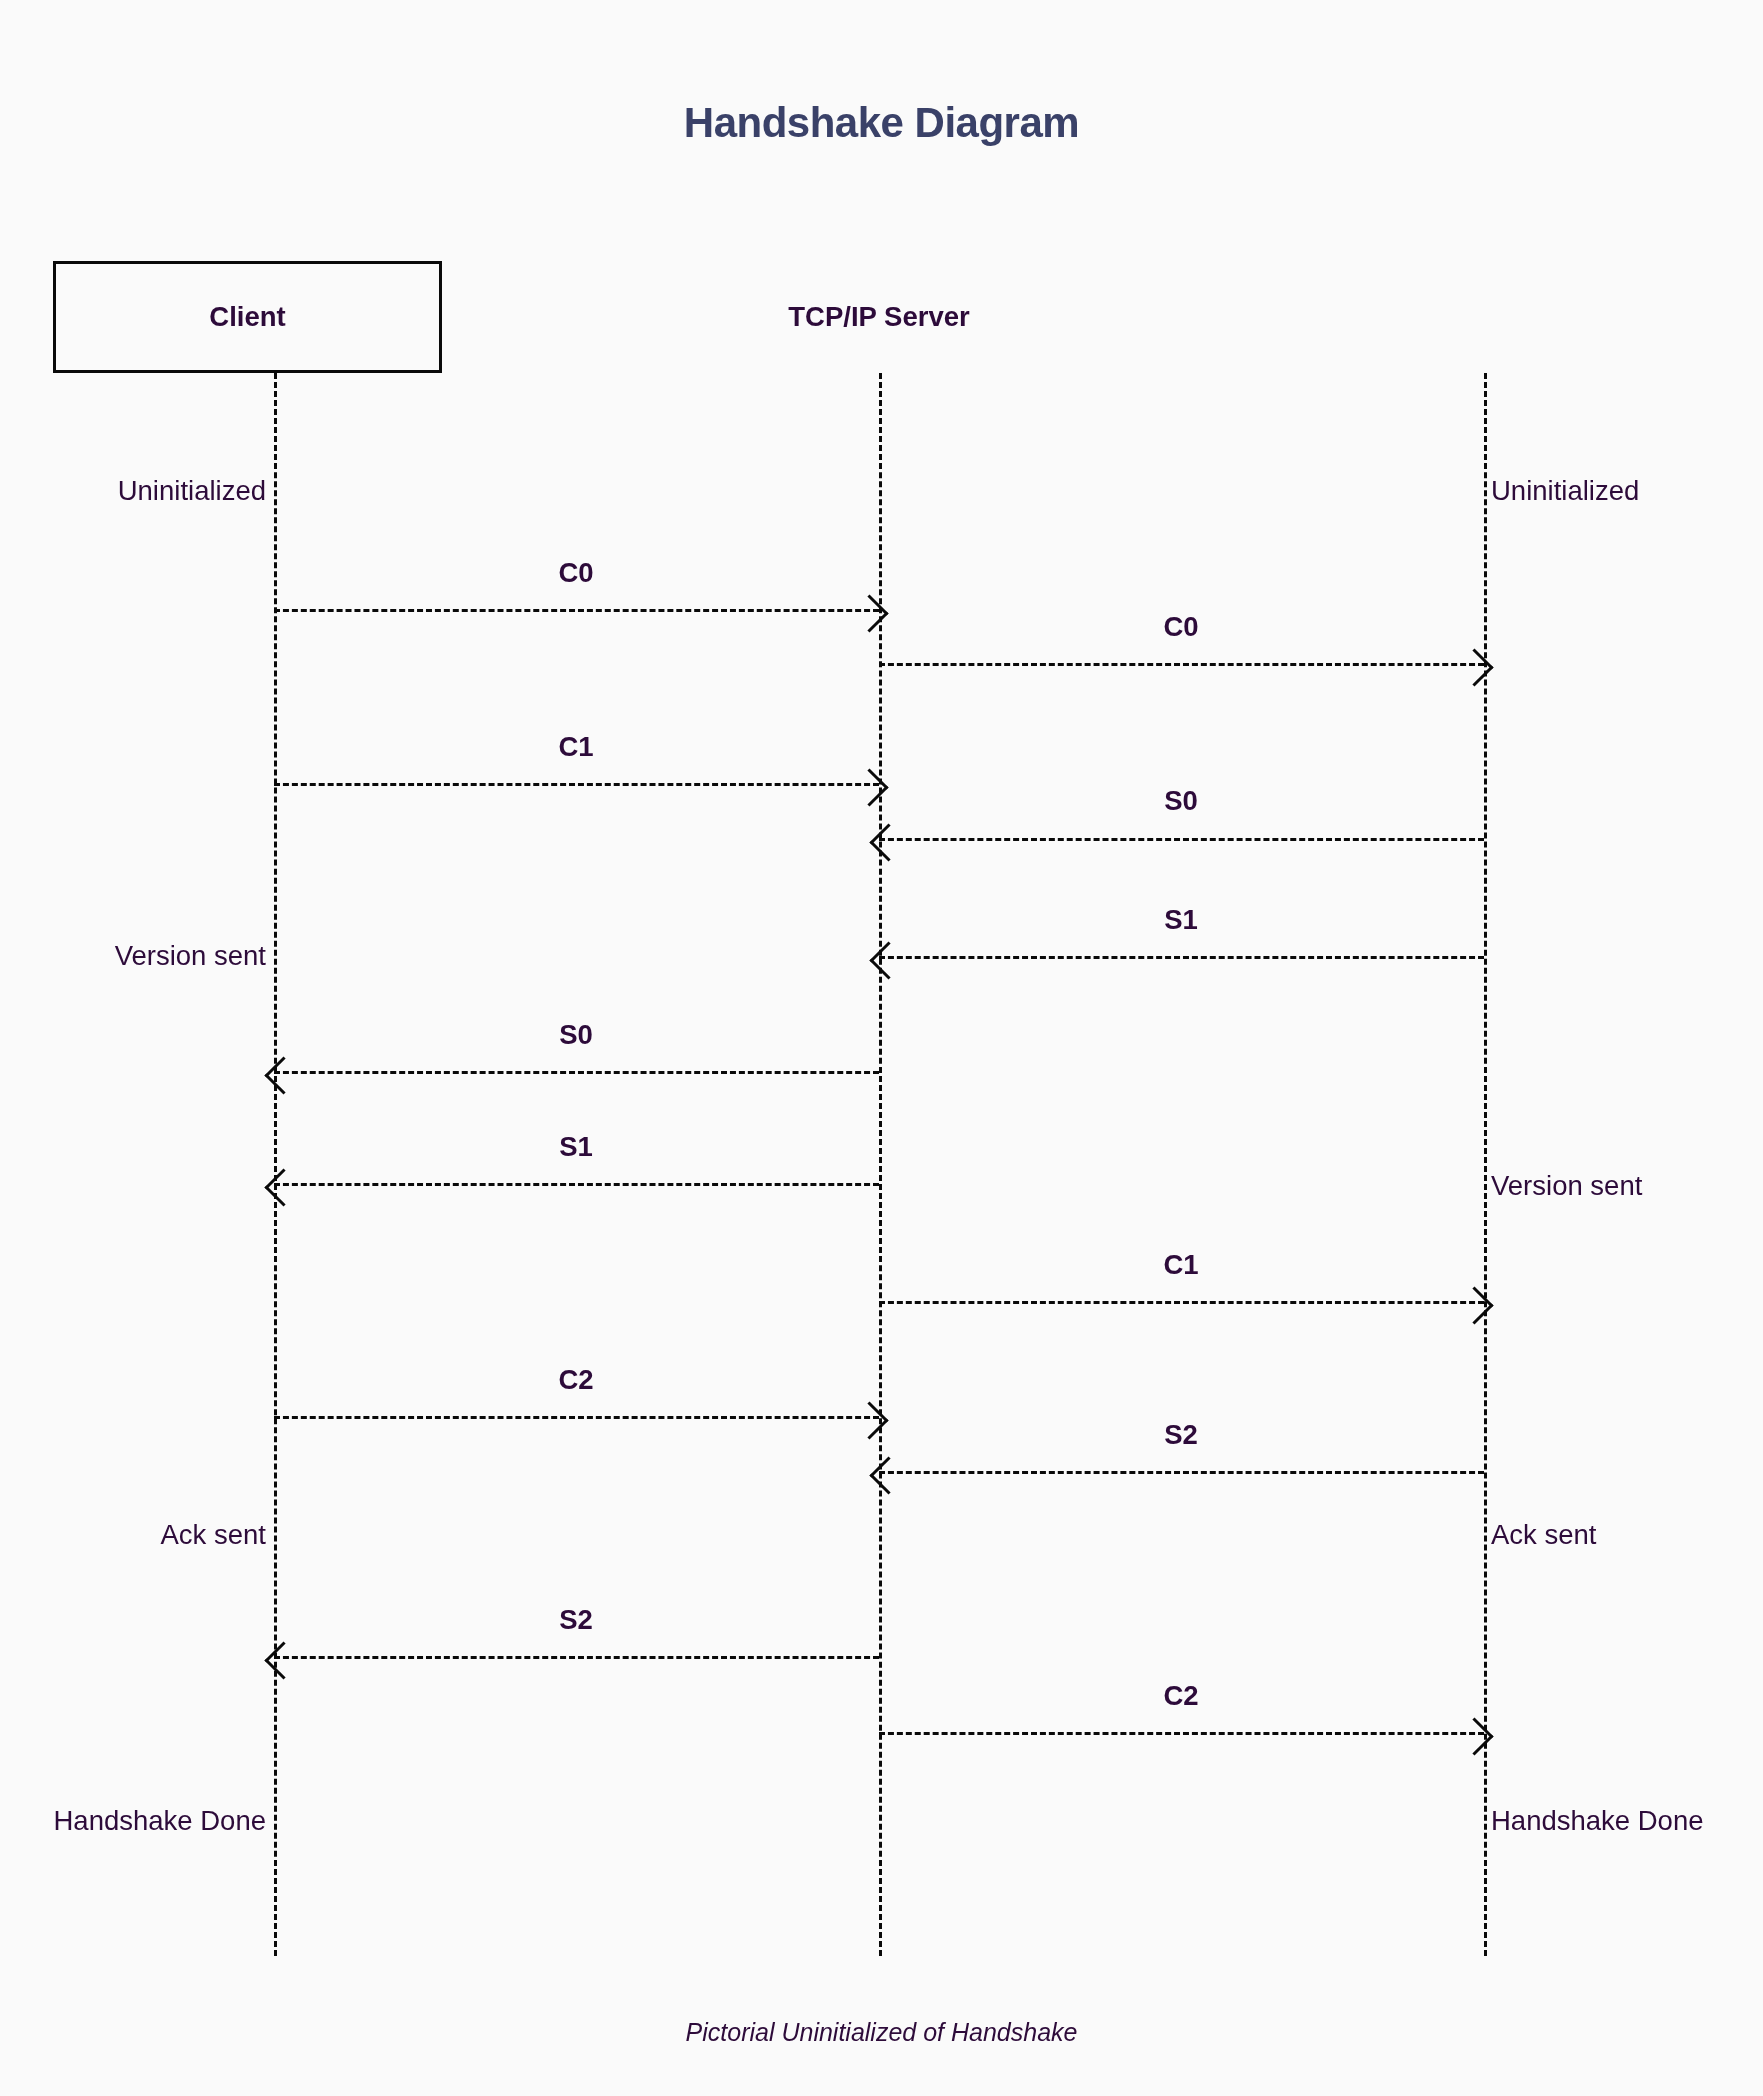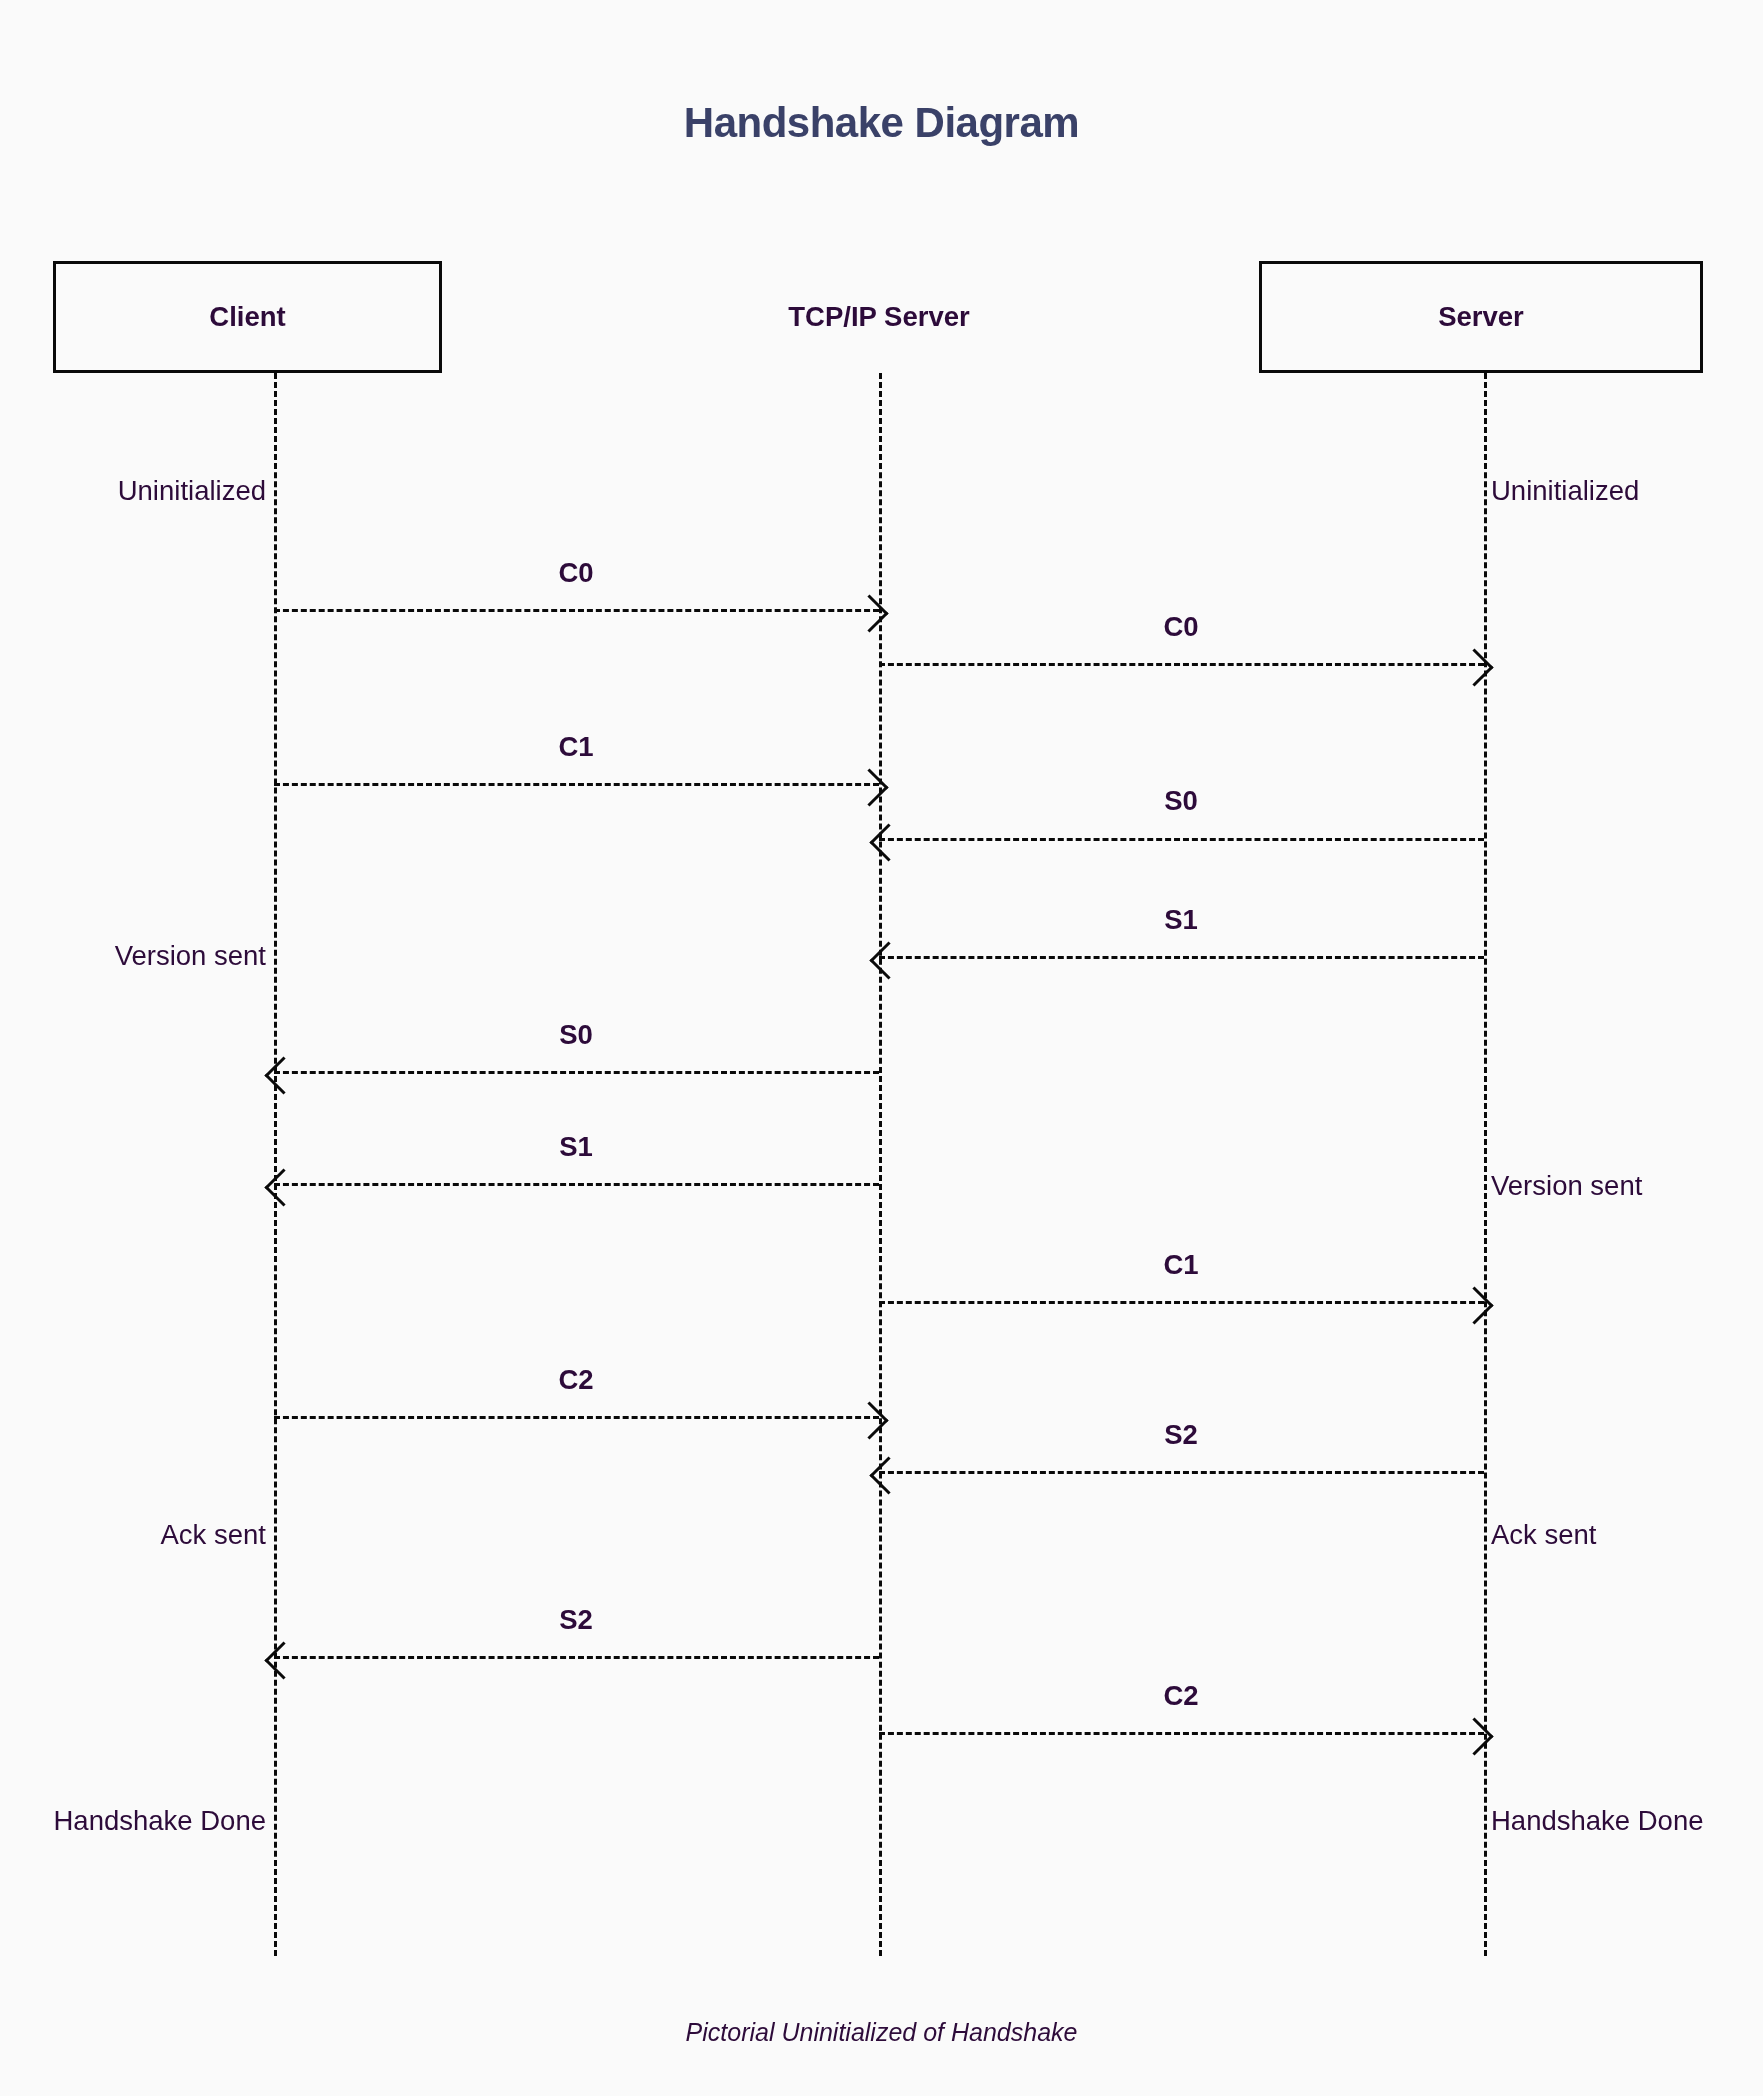--- a/index.html
+++ b/index.html
@@ -131,23 +131,20 @@
   <div id="diagram-title">Handshake Diagram</div>
 </div>
 
 <div id="sequence-canvas">
 
   <div class="participant boxed" id="participant-client">
     <span>Client</span>
   </div>
   <div class="participant" id="participant-network">
     <span>TCP/IP Server</span>
-  </div>
-  <div class="participant boxed" id="participant-server">
-    <span>Server</span>
   </div>
 
   <div class="lifeline" id="lifeline-client"></div>
   <div class="lifeline" id="lifeline-network"></div>
   <div class="lifeline" id="lifeline-server"></div>
 
   <div id="dynamic-layer">
       <div class="state-label" style="top: 491px; left: 266px; transform: translate(-100%, -50%);">Uninitialized</div>
       <div class="state-label" style="top: 491px; left: 1491px; transform: translate(0px, -50%);">Uninitialized</div>
       <div class="state-label" style="top: 956px; left: 266px; transform: translate(-100%, -50%);">Version sent</div>

